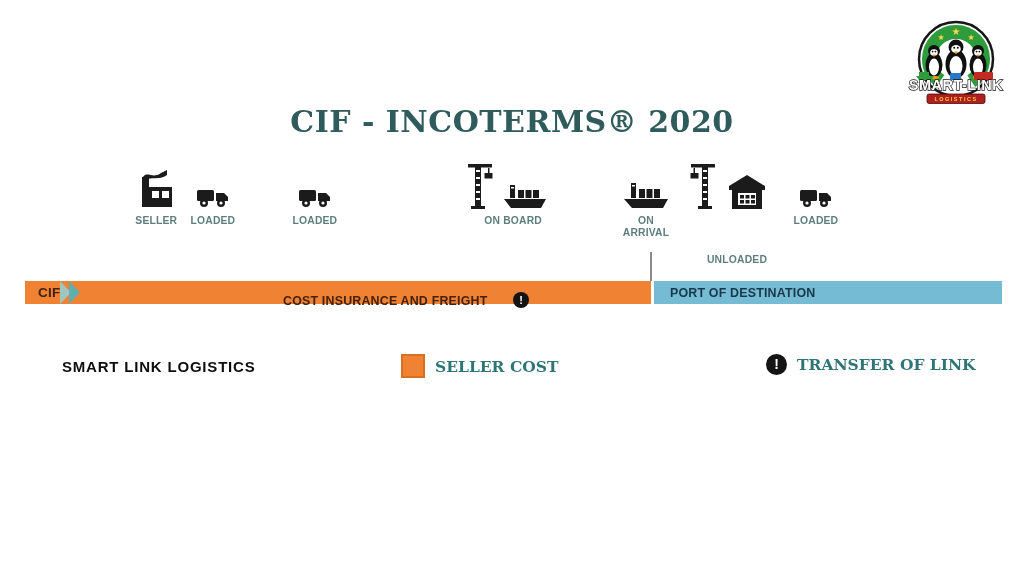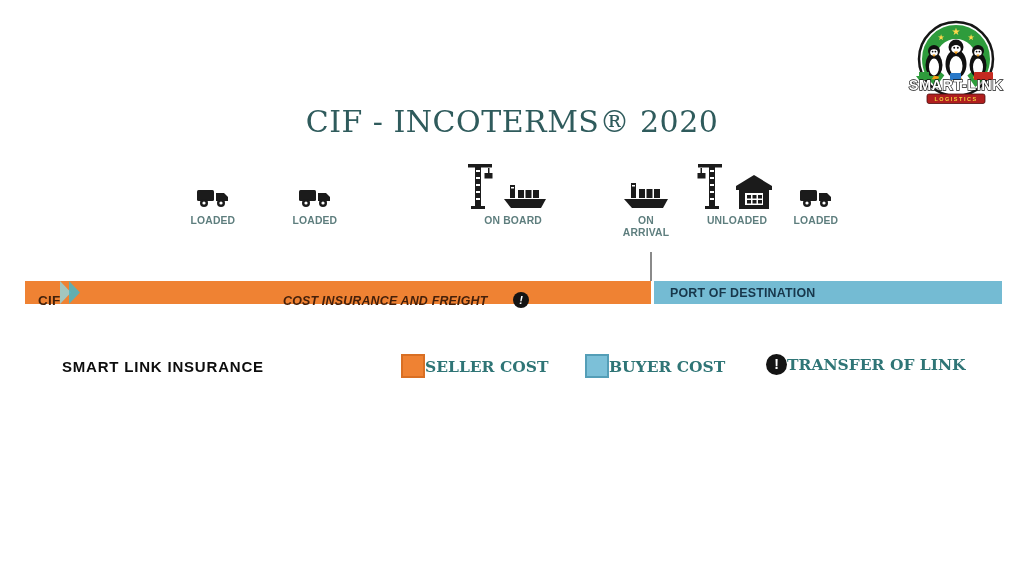--- a/index.html
+++ b/index.html
@@ -1,56 +1,56 @@
 <!DOCTYPE html>
 <html><head>
 <meta charset="utf-8">
 <style>
   html,body{margin:0;padding:0;background:#fff;}
   .canvas{position:relative;width:1024px;height:576px;background:#ffffff;overflow:hidden;
           font-family:"Liberation Sans",sans-serif;}
 
   
   .title{position:absolute;top:104px;left:0;width:100%;text-align:center;
-         font-family:"DejaVu Serif",serif;font-weight:normal;font-size:30px;
+         font-family:"DejaVu Serif",serif;font-weight:bold;font-size:30px;
          letter-spacing:.5px;color:#2F5B5C;}
 
   
   .logo{position:absolute;left:903px;top:18px;width:106px;height:92px;}
 
   
   .stage{position:absolute;top:163px;display:flex;flex-direction:column;align-items:center;}
   .stage .icons{height:46px;display:flex;align-items:flex-end;gap:8px;}
   .stage .lbl{margin-top:5px;font-size:11.5px;font-weight:bold;color:#5E7E7E;
               text-align:center;line-height:1.08;letter-spacing:.2px;
               transform:scaleX(.9);transform-origin:center top;white-space:pre-line;}
   .ico{display:block;}
 
   
   .bar{position:absolute;left:0;top:281px;width:1024px;height:23px;}
   .seg{position:absolute;top:0;height:23px;}
   .seg-seller{left:25px;width:626px;}
   .seg-buyer{left:654px;width:348px;}
-  .cif-label{position:absolute;left:38px;top:8px;height:23px;line-height:23px;
+  .cif-label{position:absolute;left:38px;top:0;height:23px;line-height:23px;
              font-size:13.5px;font-weight:bold;color:#42210B;letter-spacing:.3px;}
   .bar-chevron{position:absolute;left:60px;top:0;}
-  .seller-text{position:absolute;left:283px;top:0;height:38px;display:flex;align-items:center;gap:8px;font-style:italic;}
+  .seller-text{position:absolute;left:283px;top:0;height:38px;display:flex;align-items:center;gap:8px;}
   .seller-text .txt{font-size:13.5px;font-weight:bold;color:#45200A;letter-spacing:.2px;
                     transform:scaleX(.92);transform-origin:left center;}
   .buyer-text{position:absolute;left:670px;top:0;height:23px;line-height:23px;
               font-size:13.5px;font-weight:bold;color:#17374B;letter-spacing:.2px;
               transform:scaleX(.92);transform-origin:left center;}
   .risk-dot{display:inline-block;width:16px;height:16px;border-radius:50%;background:#141414;
             color:#fff;font-size:11px;font-weight:bold;line-height:16px;text-align:center;flex:0 0 auto;}
   .risk-line{position:absolute;left:650px;top:-29px;width:2px;height:29px;background:#8a8a8a;}
 
   
   .brand{position:absolute;left:62px;top:358px;font-size:15px;font-weight:bold;
          letter-spacing:.8px;color:#0d0d0d;}
-  .legend-item{position:absolute;top:354px;display:flex;align-items:center;}
+  .legend-item{position:absolute;top:354px;display:flex;align-items:center;gap:10px;}
   .legend-item .swatch{width:20px;height:20px;flex:0 0 auto;}
   .sw-seller{border:2px solid #D96F23;}
   .sw-buyer{border:2px solid #549EB7;}
   .legend-item .ltxt{font-family:"DejaVu Serif",serif;font-weight:bold;font-size:15.5px;color:#2F7576;}
   .risk-dot-lg{width:21px;height:21px;border-radius:50%;background:#141414;color:#fff;
                font-size:14px;font-weight:bold;line-height:21px;text-align:center;flex:0 0 auto;}
   .li-seller{left:401px;}
   .li-buyer{left:585px;}
   .li-risk{left:766px;}
 </style>
@@ -109,20 +109,32 @@
       <rect x="47" y="55" width="11" height="7" rx="1" fill="#2878C8"></rect>
     </g>
     <g>
       <rect x="71" y="54" width="19" height="8" rx="1" fill="#C42A20"></rect>
     </g>
     <text x="53" y="72" text-anchor="middle" font-size="14.5" font-weight="bold" fill="#ffffff" stroke="#101010" stroke-width="1.3" paint-order="stroke" letter-spacing="0.5">SMART-LINK</text>
     <rect x="24" y="76" width="58" height="9.5" rx="2" fill="#B01E1E" stroke="#4a0f0f" stroke-width="0.8"></rect>
     <text x="53" y="83" text-anchor="middle" font-size="5.5" font-weight="bold" fill="#F3D23B" letter-spacing="1.5">LOGISTICS</text>
   </svg>
 
+  <div class="stage" style="left:128px;width:56px;">
+    <div class="icons">
+      <svg class="ico" width="40" height="42" viewBox="0 0 40 42">
+        <path d="M7 10 C11 4 17 12 25 6 L31 3 L31 8 C23 14 15 8 7 15 Z" fill="#1b1b1b"></path>
+        <rect x="6" y="10" width="7" height="30" fill="#1b1b1b"></rect>
+        <rect x="6" y="20" width="30" height="20" fill="#1b1b1b"></rect>
+        <rect x="16" y="24" width="7" height="7" fill="#ffffff"></rect>
+        <rect x="26" y="24" width="7" height="7" fill="#ffffff"></rect>
+      </svg>
+    </div>
+    <div class="lbl">SELLER</div>
+  </div>
 
   <div class="stage" style="left:186px;width:54px;">
     <div class="icons">
       <svg class="ico" width="33" height="24" viewBox="0 0 33 24">
         <rect x="0" y="5" width="17" height="11" rx="1.5" fill="#1b1b1b"></rect>
         <path d="M19 8 h8 l4 4 v4 h-12 Z" fill="#1b1b1b"></path>
         <circle cx="7" cy="18" r="4" fill="#1b1b1b"></circle>
           <circle cx="7" cy="18" r="1.6" fill="#ffffff"></circle>
         <circle cx="24" cy="18" r="4" fill="#1b1b1b"></circle>
           <circle cx="24" cy="18" r="1.6" fill="#ffffff"></circle>
@@ -180,21 +192,21 @@
         <rect x="9" y="6" width="3" height="1.5" fill="#fff"></rect>
         <rect x="16" y="9" width="6" height="8" fill="#1b1b1b"></rect>
           <rect x="23.5" y="9" width="6" height="8" fill="#1b1b1b"></rect>
           <rect x="31" y="9" width="6" height="8" fill="#1b1b1b"></rect>
         <polygon points="2,18 44,18 39,27 9,27" fill="#1b1b1b"></polygon>
       </svg>
     </div>
     <div class="lbl" style="margin-left:12px;">ON BOARD</div>
   </div>
 
-  <div class="stage" style="left:668px;width:104px;align-items:flex-end;">
+  <div class="stage" style="left:668px;width:104px;align-items:center;gap:39px;">
     <div class="icons" style="margin-left:14px;gap:12px;">
       <svg class="ico" width="28" height="48" viewBox="0 0 28 48">
         <rect x="2" y="3" width="24" height="3.5" fill="#1b1b1b"></rect>
         <rect x="13" y="3" width="6" height="42" fill="#1b1b1b"></rect>
         <rect x="14" y="9" width="4" height="2" fill="#fff"></rect>
           <rect x="14" y="16" width="4" height="2" fill="#fff"></rect>
         <rect x="14" y="23" width="4" height="2" fill="#fff"></rect>
           <rect x="14" y="30" width="4" height="2" fill="#fff"></rect>
         <rect x="14" y="37" width="4" height="2" fill="#fff"></rect>
         <rect x="4.5" y="7" width="1.5" height="5" fill="#1b1b1b"></rect>
@@ -240,30 +252,26 @@
       <polygon points="0,0 11,11.5 0,23" fill="#8ED7E2" opacity="0.8"></polygon>
       <polygon points="9,0 20,11.5 9,23" fill="#49B6C6" opacity="0.85"></polygon>
     </svg>
     <div class="seller-text">
       <span class="txt">COST INSURANCE AND FREIGHT</span>
       <span class="risk-dot">!</span>
     </div>
     <span class="buyer-text">PORT OF DESTINATION</span>
   </div>
 
-  <div class="brand">SMART LINK INSURANCE</div>
+  <div class="brand">SMART LINK LOGISTICS</div>
 
   <div class="legend-item li-seller">
     <span class="swatch sw-seller" style="background: rgb(239, 130, 51);"></span>
     <span class="ltxt">SELLER COST</span>
   </div>
 
-  <div class="legend-item li-buyer">
-    <span class="swatch sw-buyer" style="background: rgb(124, 192, 216);"></span>
-    <span class="ltxt">BUYER COST</span>
-  </div>
 
   <div class="legend-item li-risk">
     <span class="risk-dot-lg">!</span>
     <span class="ltxt">TRANSFER OF LINK</span>
   </div>
 
 </div>
 
 </body></html>

